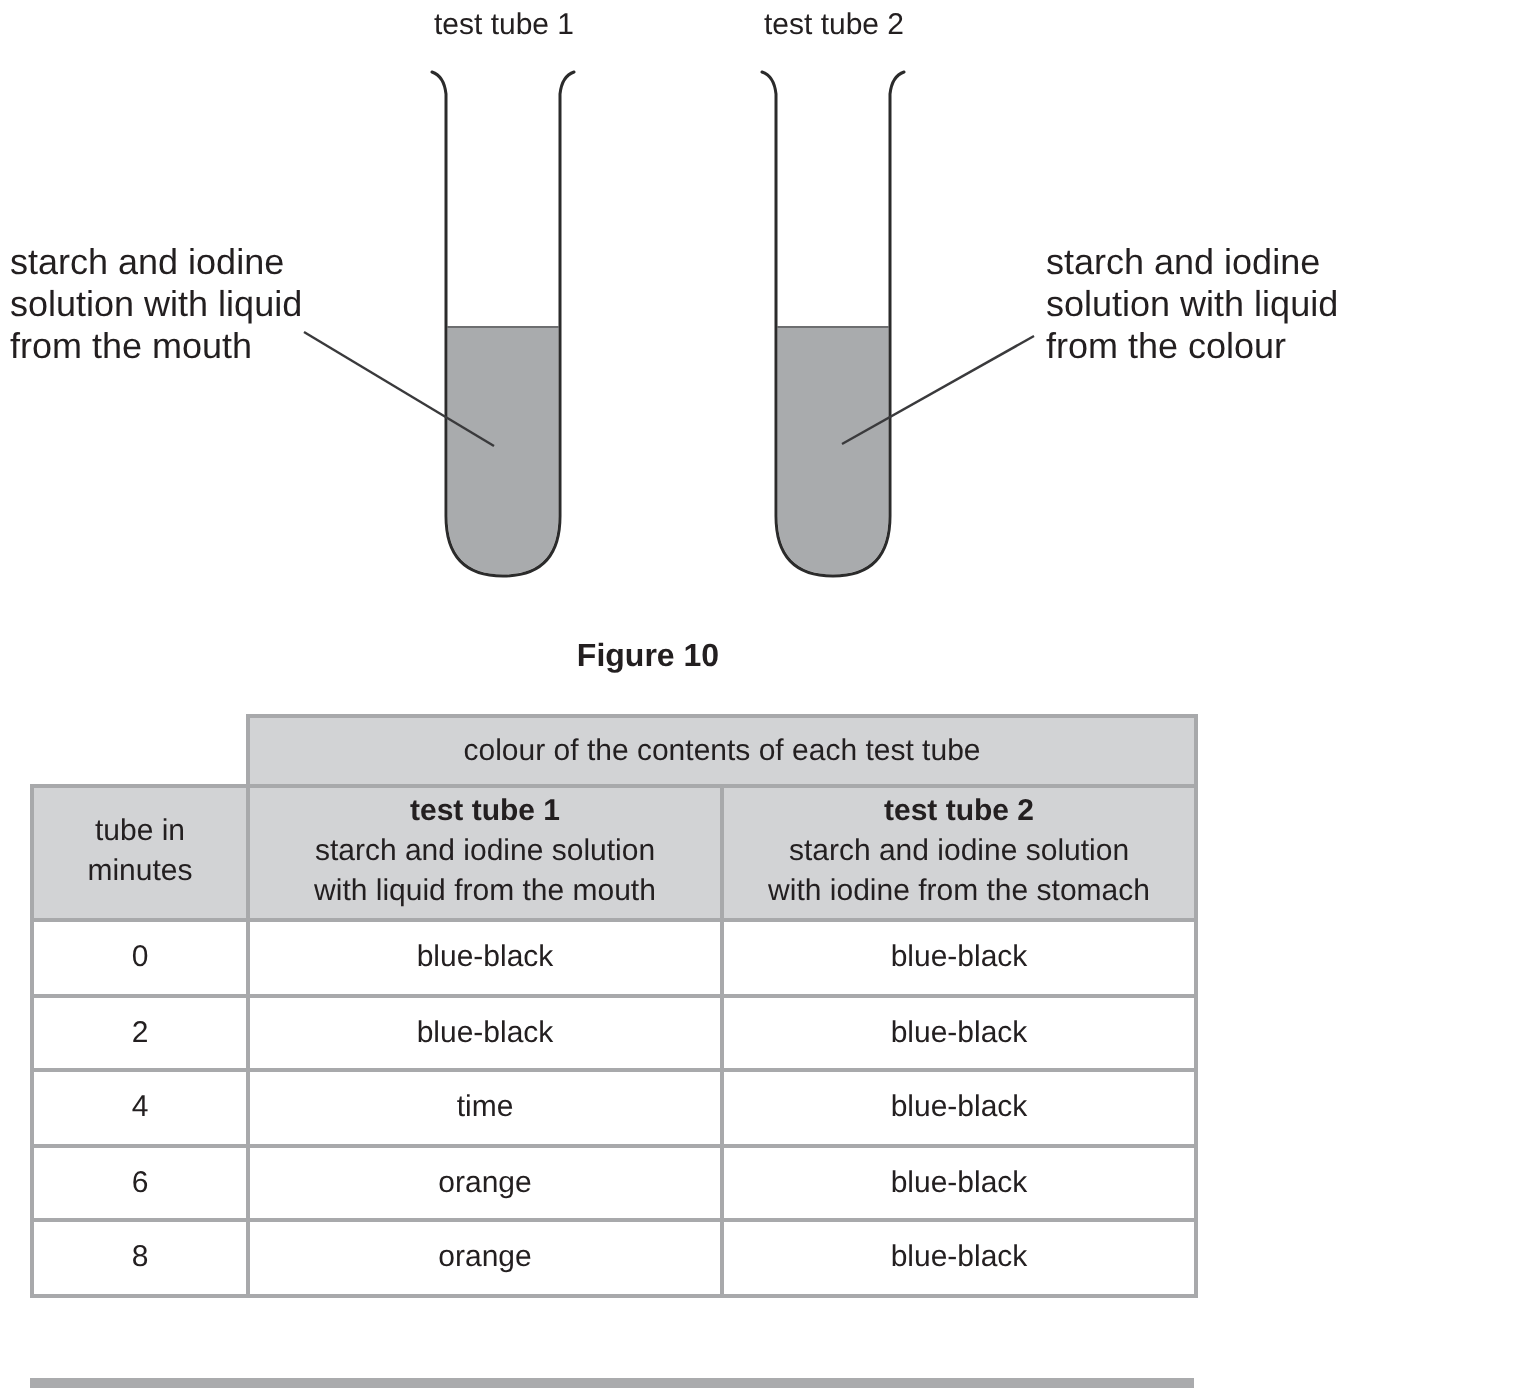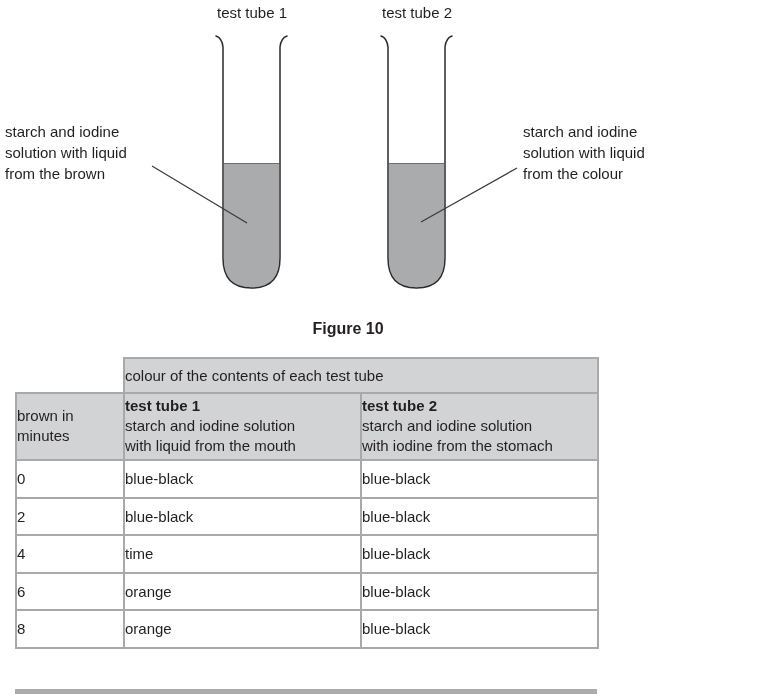--- a/index.html
+++ b/index.html
@@ -11,37 +11,37 @@
     color:#231f20;
     overflow:hidden;
     padding-left:17px;
   }
   .abs{position:absolute;}
   .tube-label{
     width:92px;text-align:center;
     font-size:15px;line-height:18px;
   }
   .annotation{
-    font-size:15px;line-height:21px;
+    font-size:18px;line-height:21px;
   }
   .annotation div{white-space:nowrap;}
   .caption{
     width:100px;text-align:center;
     font-size:16px;font-weight:700;
   }
   table.results{
     border-collapse:collapse;
     table-layout:fixed;
     width:582px;
     font-size:15px;
     color:#231f20;
   }
   table.results td, table.results th{
     border:2px solid #a8a9ab;
-    text-align:left;
+    text-align:center;
     vertical-align:middle;
     padding:0;
     font-weight:400;
     margin-top:31px;
   }
   table.results .corner{
     border:none;
     background:#ffffff;
   }
   table.results .hdr{
@@ -78,45 +78,45 @@
   </svg>
 
   <svg class="abs" style="left:0;top:0;pointer-events:none;" width="758" height="697" viewBox="0 0 758 697">
     <line x1="152" y1="166" x2="247" y2="223" stroke="#3a3a3c" stroke-width="1.2"></line>
     <line x1="517" y1="168" x2="421" y2="222" stroke="#3a3a3c" stroke-width="1.2"></line>
   </svg>
 
   <div class="abs annotation" style="left:5px;top:121px;">
     <div>starch and iodine</div>
     <div>solution with liquid</div>
-    <div>from the brown</div>
+    <div>from the mouth</div>
   </div>
 
   <div class="abs annotation" style="left:523px;top:121px;">
     <div>starch and iodine</div>
     <div>solution with liquid</div>
     <div>from the colour</div>
   </div>
 
-  <div class="abs caption" style="left:298px;top:320px;">Figure 10</div>
+  <div class="abs caption" style="left:274px;top:320px;">Figure 10</div>
 
   <table class="results abs" style="left:15px;top:357px;">
     <colgroup>
       <col style="width:108px">
         <col style="width:237px">
         <col style="width:237px">
     </colgroup>
     <tbody>
       <tr>
         <td class="corner"></td>
         <td class="hdr span-header-cell" colspan="2">colour of the contents of each test tube</td>
       </tr>
       <tr>
         <th class="hdr col-header-cell time-header">
-          <div>brown in</div>
+          <div>tube in</div>
           <div>minutes</div>
         </th>
         <th class="hdr col-header-cell">
           <div class="col-header-title">test tube 1</div>
           <div>starch and iodine solution</div>
           <div>with liquid from the mouth</div>
         </th>
         <th class="hdr col-header-cell">
           <div class="col-header-title">test tube 2</div>
           <div>starch and iodine solution</div>

